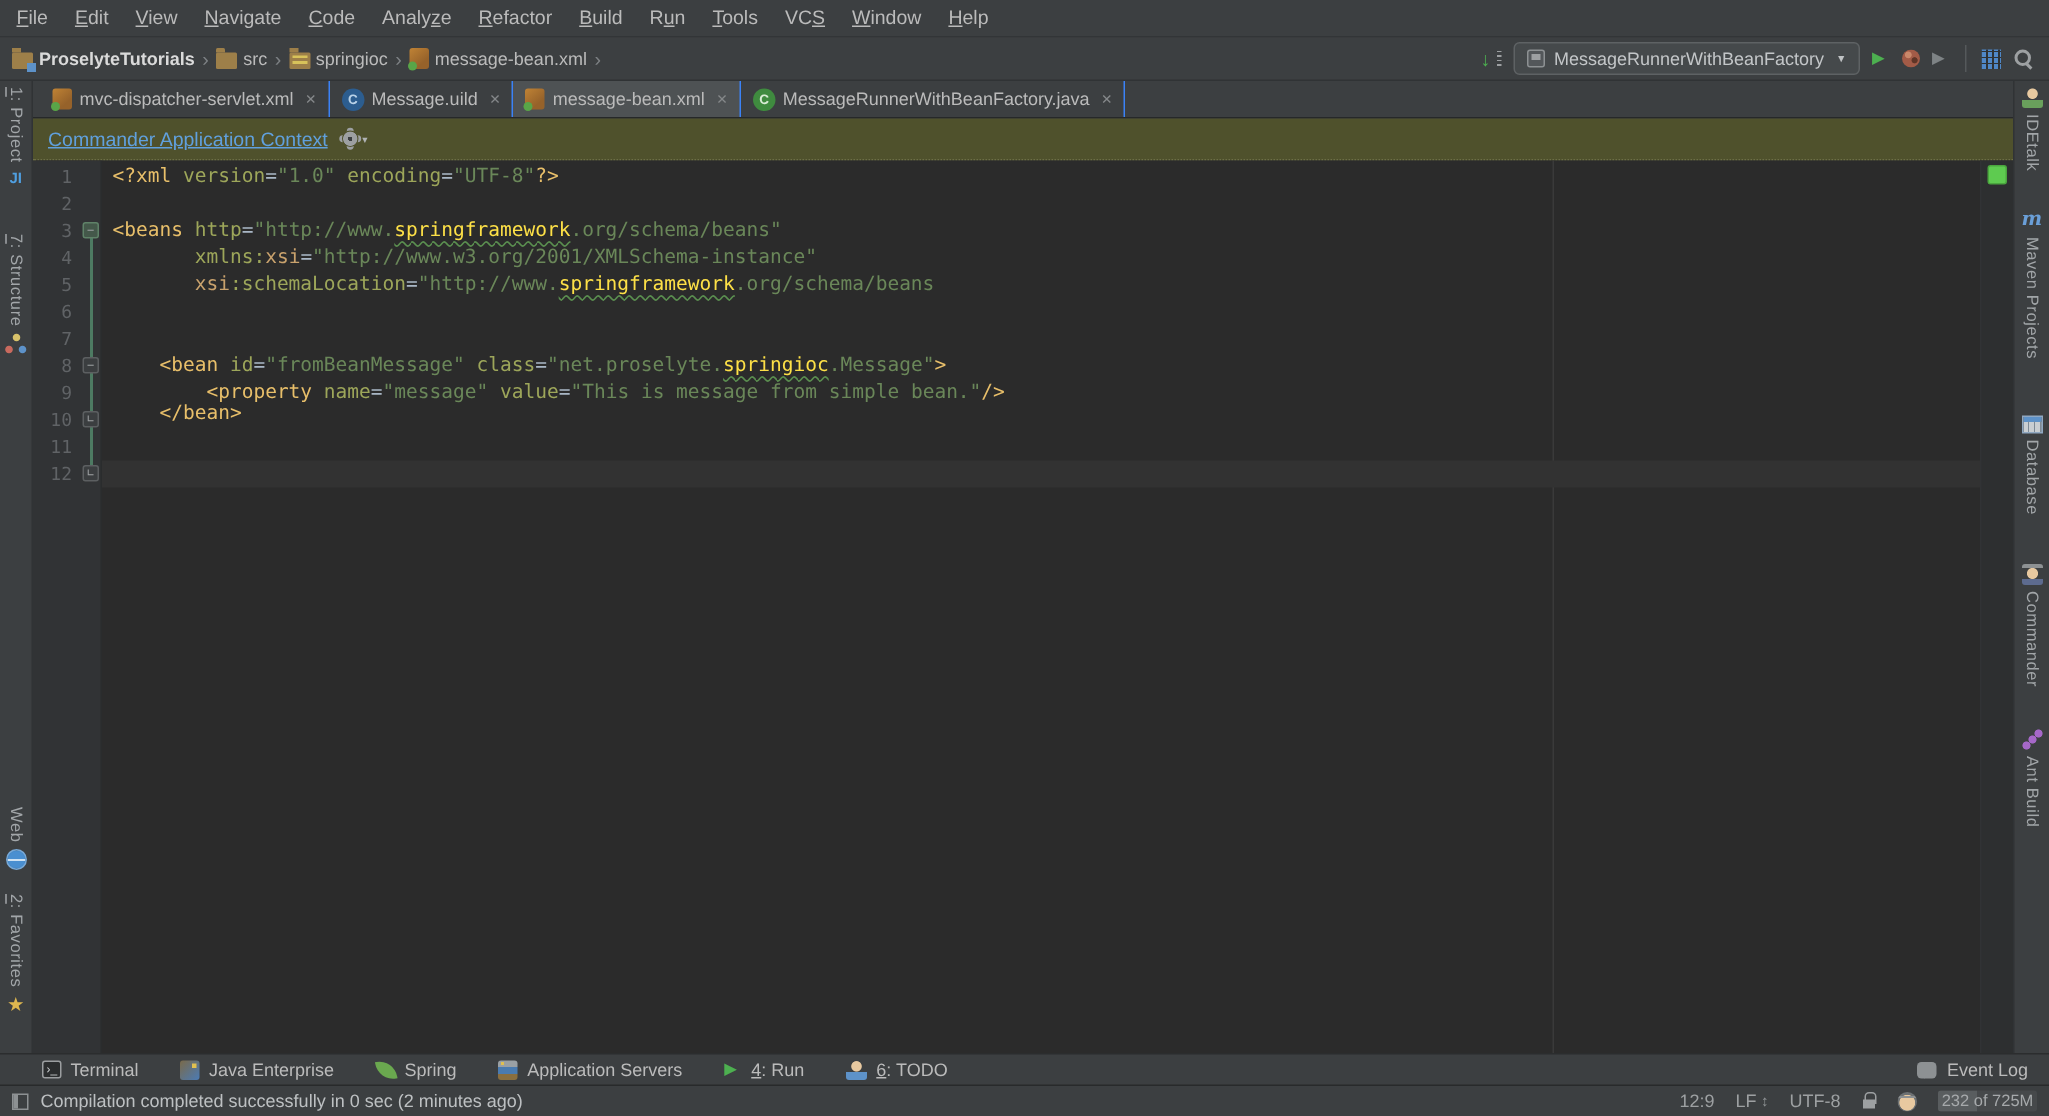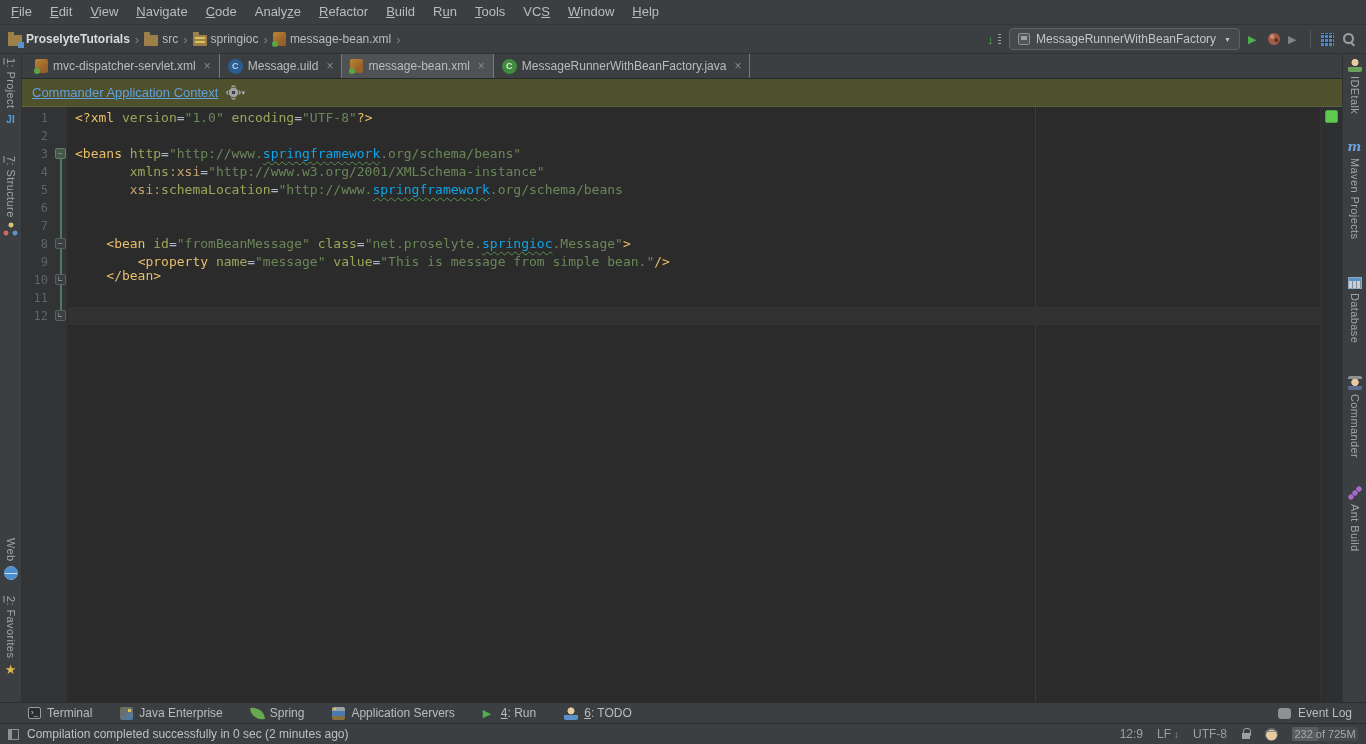--- a/index.html
+++ b/index.html
@@ -58,21 +58,21 @@
   .fold-marker.hl { background:#44584a; border-color:#5f8268; }
 
   .code-layer { position:relative; flex:1; font-family:"DejaVu Sans Mono", monospace; font-size:13px; cursor:text; }
   .cur-line { position:absolute; left:0; right:0; height:18px; background:#323232; }
   .margin-line { position:absolute; top:0; bottom:0; width:1px; background:#3a3a3a; left:967px; }
   .code-line { position:absolute; left:0; right:0; height:18px; line-height:18px; white-space:pre; padding-left:7px; color:#a9b7c6; }
   .tk-tag  { color:#e8bf6a; }
   .tk-attr { color:#9da65a; }
   .tk-ns   { color:#c9a26d; }
   .tk-str  { color:#6a8759; }
-  .tk-strw { color:#0ea5e9; text-decoration:underline wavy #5a8f4f 1px; text-decoration-skip-ink:none; text-underline-offset:3px; }
+  .tk-strw { color:#fde047; text-decoration:underline wavy #5a8f4f 1px; text-decoration-skip-ink:none; text-underline-offset:3px; }
   .tk-p    { color:#a9b7c6; }
   .caret { display:inline-block; width:2px; height:15px; background:#d8d8d8; vertical-align:-3px; }
 
   .scrollstrip { position:relative; width:22px; background:#2d2f30; border-left:1px solid #313335; }
   .ind-ok { position:absolute; top:3px; left:4px; width:13px; height:13px; background:#5ecb50; border-radius:2px;
             border:1px solid #4aa63e; cursor:pointer; }
 
   
   .bottombar { position:absolute; left:0; right:0; bottom:21px; height:21px; background:#3c3f41;
                border-top:1px solid #2b2d2e; display:flex; align-items:center; font-size:12px; }

